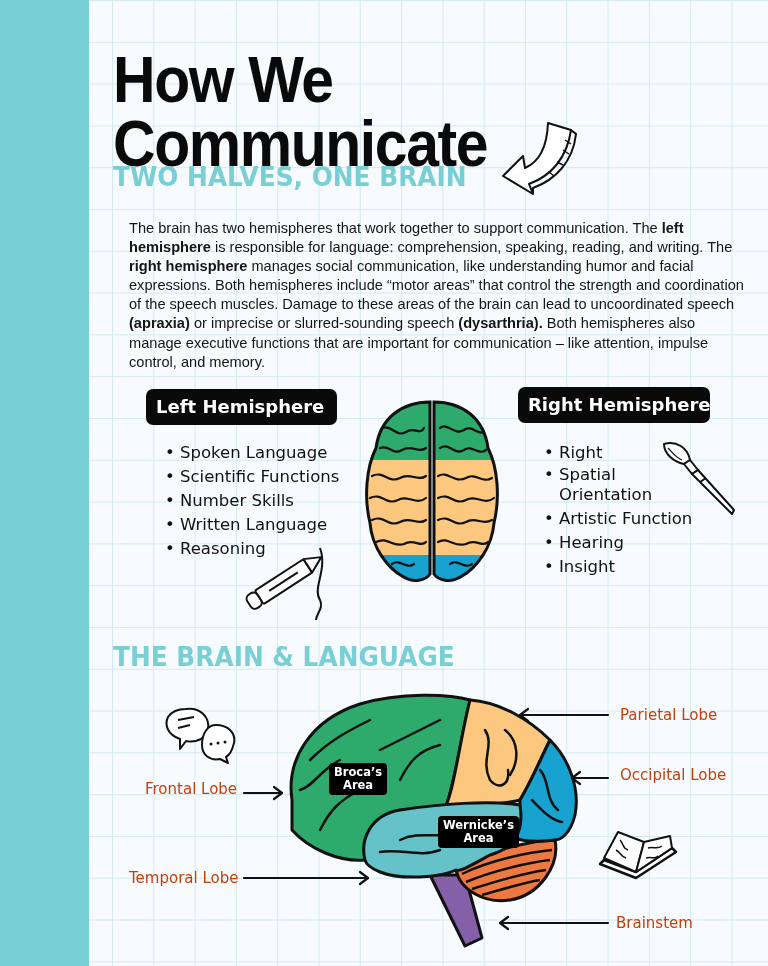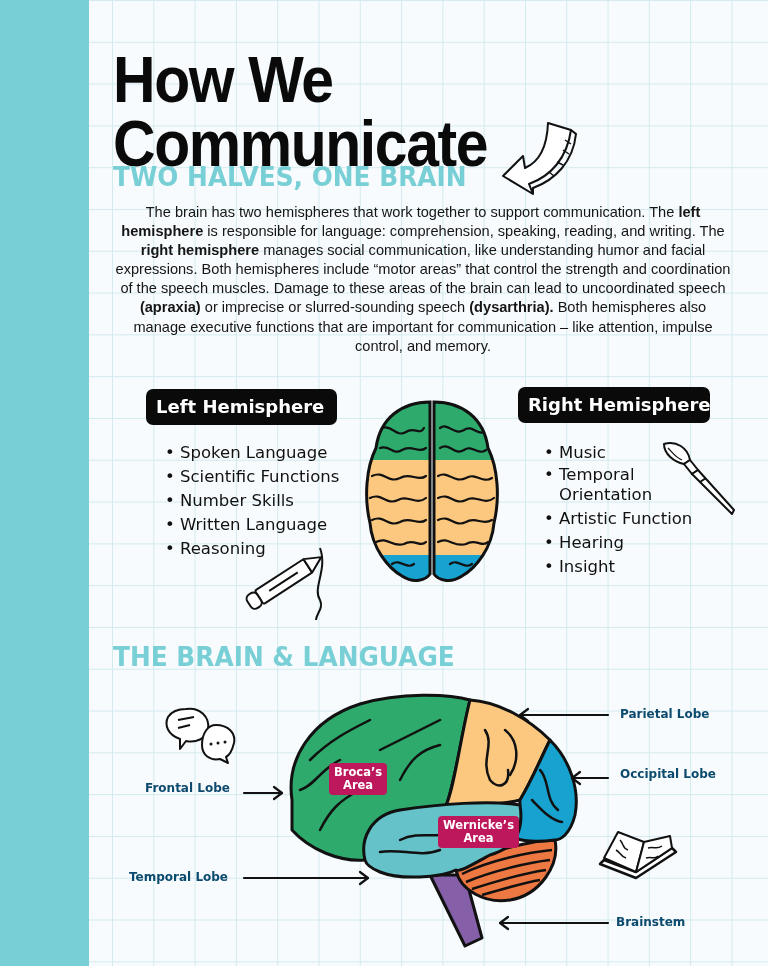--- a/index.html
+++ b/index.html
@@ -23,39 +23,39 @@
     font-family:"Liberation Sans", sans-serif; font-weight:700;
     font-size:64px; letter-spacing:-1.5px; line-height:1; transform:scaleX(0.92); transform-origin:left;
     color:#0a0a0a;
   }
   .section-heading {
     position:absolute; margin:0; color:#78cfd6;
     font-family:"DejaVu Sans", sans-serif; font-weight:700; font-size:27px;
     letter-spacing:0px; line-height:1; transform:scaleX(0.92); transform-origin:left;
   }
   .intro {
-    position:absolute; left:113px; top:203px; width:620px; margin:0;
-    font-family:"Liberation Sans", sans-serif; font-size:14.6px; line-height:19.1px; color:#151515;text-align:center;
+    position:absolute; left:113px; top:203px; width:620px; margin:16px;
+    font-family:"Liberation Sans", sans-serif; font-size:14.6px; line-height:19.1px; color:#151515;
   }
   .intro b { font-weight:700; }
   .pill {
     position:absolute; background:#0a0a0a; color:#fff; border-radius:7px;
     font-family:"DejaVu Sans", sans-serif; font-weight:700; font-size:18px;
     height:36px; line-height:36px; padding:0 10px; box-sizing:border-box; white-space:nowrap;
   }
   .list { position:absolute; margin:9px; padding:0; list-style:none;
     font-family:"DejaVu Sans", sans-serif; font-size:16.5px; line-height:24px; color:#111; }
   .list li { position:relative; padding-left:15px; }
   .list li::before { content:"•"; position:absolute; left:0; top:0; }
   .label {
-    position:absolute; font-family:"DejaVu Sans", sans-serif; font-weight:700;
-    font-size:12px; color:#0c4a6e; white-space:nowrap; line-height:1;
+    position:absolute; font-family:"DejaVu Sans", sans-serif; font-weight:400;
+    font-size:15px; color:#c2410c; white-space:nowrap; line-height:1;
   }
   .area-tag {
-    position:absolute; background:#be185d; color:#fff; border-radius:4px;
+    position:absolute; background:#000000; color:#fff; border-radius:4px;
     font-family:"DejaVu Sans", sans-serif; font-weight:700; font-size:11.5px;
     line-height:13px; text-align:center; padding:3px 5px;
   }
   svg { position:absolute; overflow:visible; }
 </style>
 </head>
 <body>
 
 <div class="sidebar"></div>
 <div class="grid"></div>
@@ -125,22 +125,22 @@
     <path d="M76 100 C88 94 92 108 104 102 C114 96 122 108 132 100"></path>
     <path d="M76 122 C88 116 92 130 104 124 C114 118 120 128 130 122"></path>
     <path d="M76 144 C86 138 92 150 104 146 C114 140 120 150 126 144"></path>
     <path d="M30 166 C38 160 44 172 52 166"></path>
     <path d="M88 166 C96 160 102 172 110 166"></path>
   </g>
 </svg>
 
 <div class="pill" style="left:518px;top:387px;width:192px;">Right Hemisphere</div>
 <ul class="list" style="left:535px;top:432px;width:150px;">
-  <li>Music</li>
-  <li style="line-height:20px;padding-bottom:2px;width:100px;">Temporal Orientation</li>
+  <li>Right</li>
+  <li style="line-height:20px;padding-bottom:2px;width:100px;">Spatial Orientation</li>
   <li>Artistic Function</li>
   <li>Hearing</li>
   <li>Insight</li>
 </ul>
 
 <svg width="80" height="80" style="left:660px;top:440px" viewBox="0 0 80 80">
   <path d="M4 4 C16 0 28 8 30 20 L24 24 C14 22 4 14 4 4 Z" fill="#fff" stroke="#111" stroke-width="2" stroke-linejoin="round"></path>
   <path d="M8 8 C12 12 16 18 22 20" fill="none" stroke="#111" stroke-width="1.2"></path>
   <path d="M24 24 L30 20 L38 30 L32 34 Z" fill="#fff" stroke="#111" stroke-width="2"></path>
   <path d="M32 34 L38 30 L74 70 L72 74 Z" fill="#fff" stroke="#111" stroke-width="2" stroke-linejoin="round"></path>

